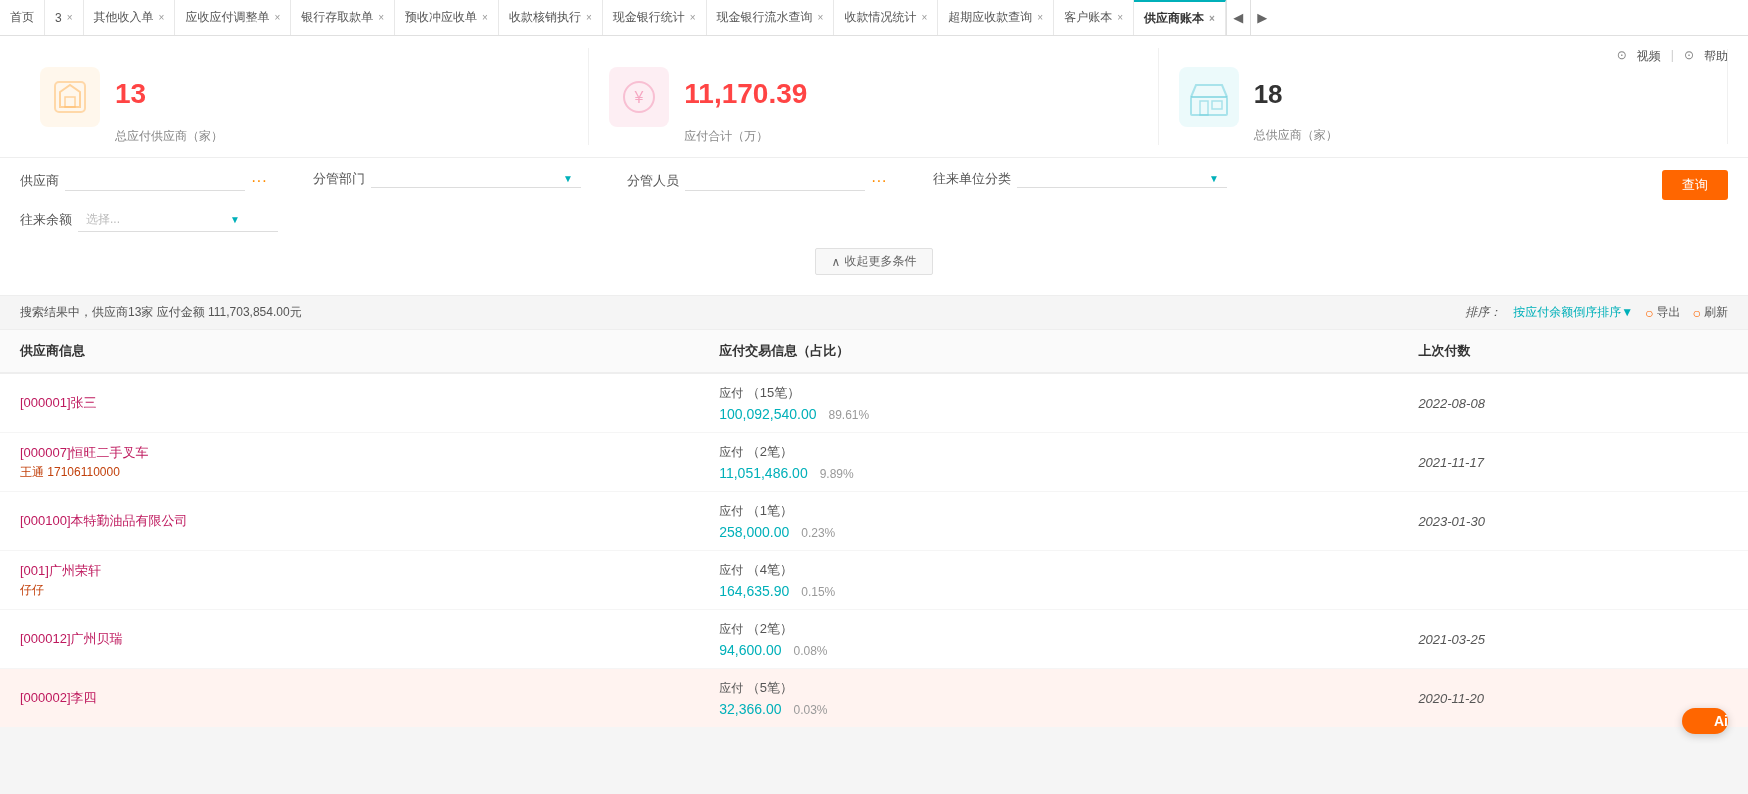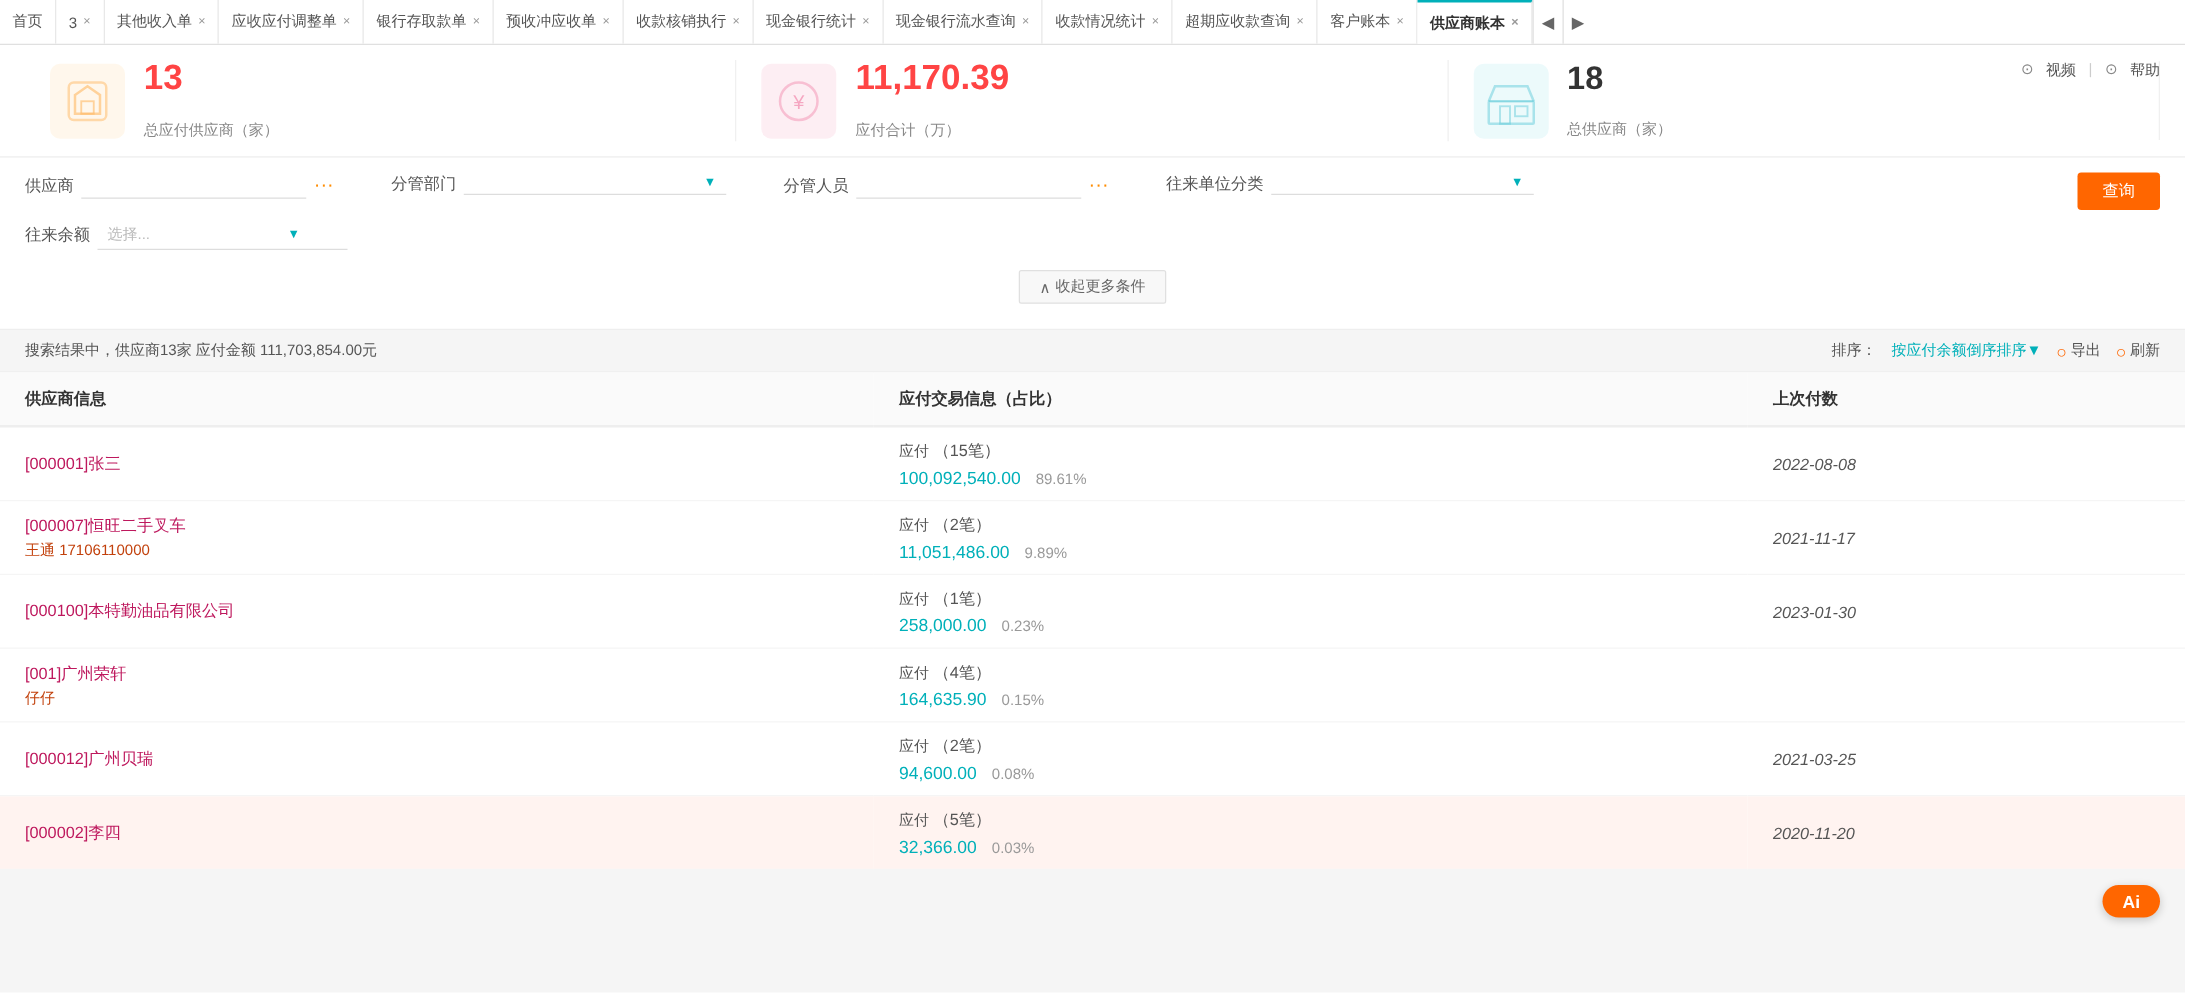--- a/index.html
+++ b/index.html
@@ -45,21 +45,21 @@
     .stat-item:last-child { border-right: none; }
     .stat-icon {
       width: 60px; height: 60px; display: flex; align-items: center;
       justify-content: center; border-radius: 8px;
       font-size: 28px; opacity: 0.6;
     }
     .stat-icon.orange { background: #fff3e0; color: #ff8c00; }
     .stat-icon.pink { background: #fce4ec; color: #e91e63; }
     .stat-icon.cyan { background: #e0f7fa; color: #00acc1; }
     .stat-text .big-num {
-      font-size: 28px; font-weight: bold; color: #ff4444; line-height: 1;
+      font-size: 28px; font-weight: bold; color: #ff4444; line-height: 1; margin-top: 32px;
     }
     .stat-text .label { font-size: 12px; color: #888; margin-top: 20px; }
     .top-right-links {
       position: absolute; right: 20px; top: 12px;
       font-size: 12px; color: #666;
       display: flex; gap: 10px;
     }
     .top-right-links span { cursor: pointer; color: #666; }
 
     
@@ -105,21 +105,21 @@
     
     .results-bar {
       background: #f5f5f5; padding: 8px 20px;
       display: flex; align-items: center; justify-content: space-between;
       border-bottom: 1px solid #eee;
       font-size: 12px; color: #555;
     }
     .results-right {
       display: flex; align-items: center; gap: 12px;
     }
-    .sort-label { color: #555; }
+    .sort-label { color: #555; font-style: italic; }
     .sort-value { color: #00b0b9; cursor: pointer; }
     .action-btn {
       display: flex; align-items: center; gap: 3px;
       cursor: pointer; color: #555; font-size: 12px;
     }
     .action-btn-icon { font-size: 14px; color: #ff6600; }
 
     
     .table-container { background: #fff; overflow: auto; }
     table { width: 100%; border-collapse: collapse; }
@@ -394,15 +394,15 @@
           <td>
             <div><span class="tx-label">应付</span> <span class="tx-count">（5笔）</span></div>
             <div style="margin-top: 4px;"><span class="tx-amount">32,366.00</span><span class="tx-pct">0.03%</span></div>
           </td>
           <td class="last-pay-date">2020-11-20</td>
         </tr>
       </tbody>
   </table>
 </div>
 
-<div style="position:fixed; right:20px; bottom:60px; width:46px; height:26px; background:#ff6600; color:#fff; border-radius:13px; display:flex; align-items:center; justify-content:center; font-size:14px; font-weight:bold; cursor:pointer; box-shadow:0 2px 8px rgba(0,0,0,0.2);">
+<div style="position:fixed; right:20px; bottom:60px; width:46px; height:26px; background:#ff6600; color:#fff; border-radius:13px; display:flex; align-items:center; justify-content:flex-end; font-size:14px; font-weight:bold; cursor:pointer; box-shadow:0 2px 8px rgba(0,0,0,0.2);">
   <span>Ai</span>
 </div>
 
 </body></html>

